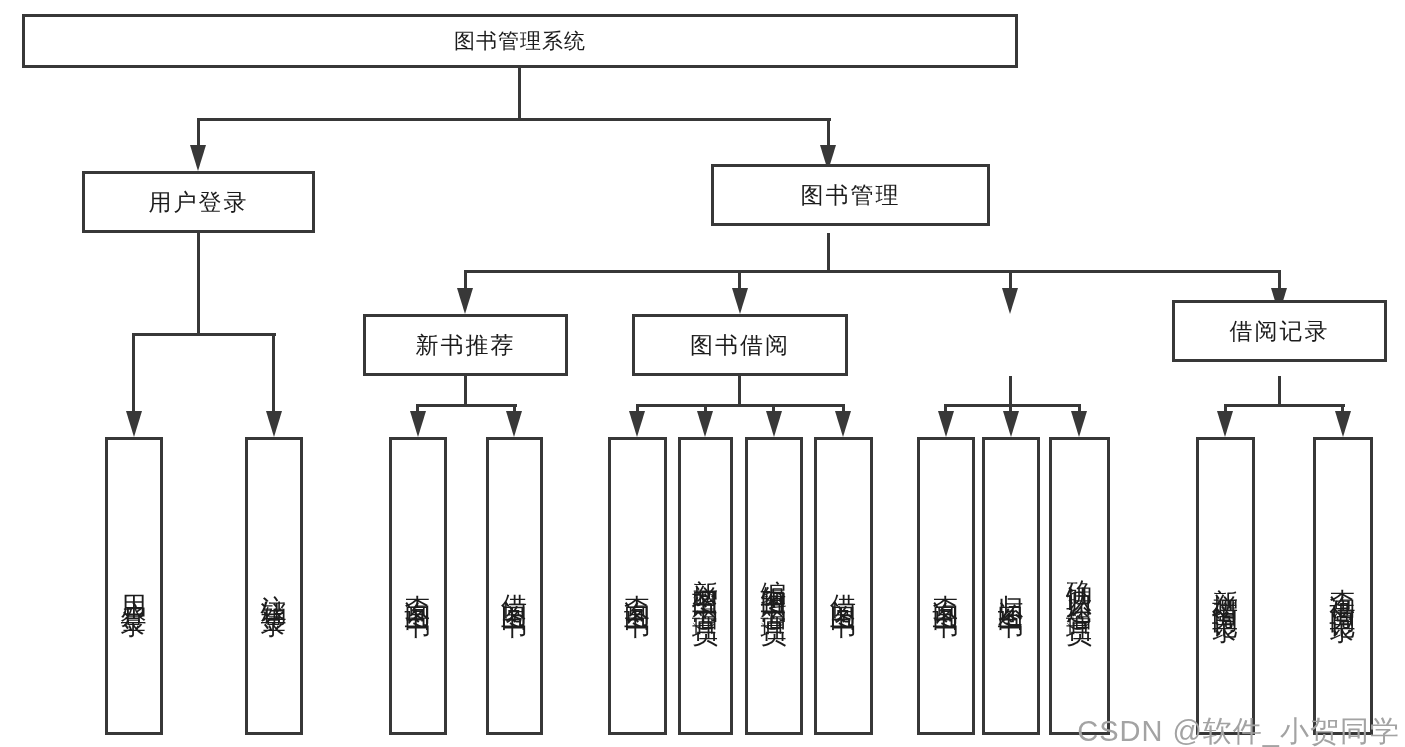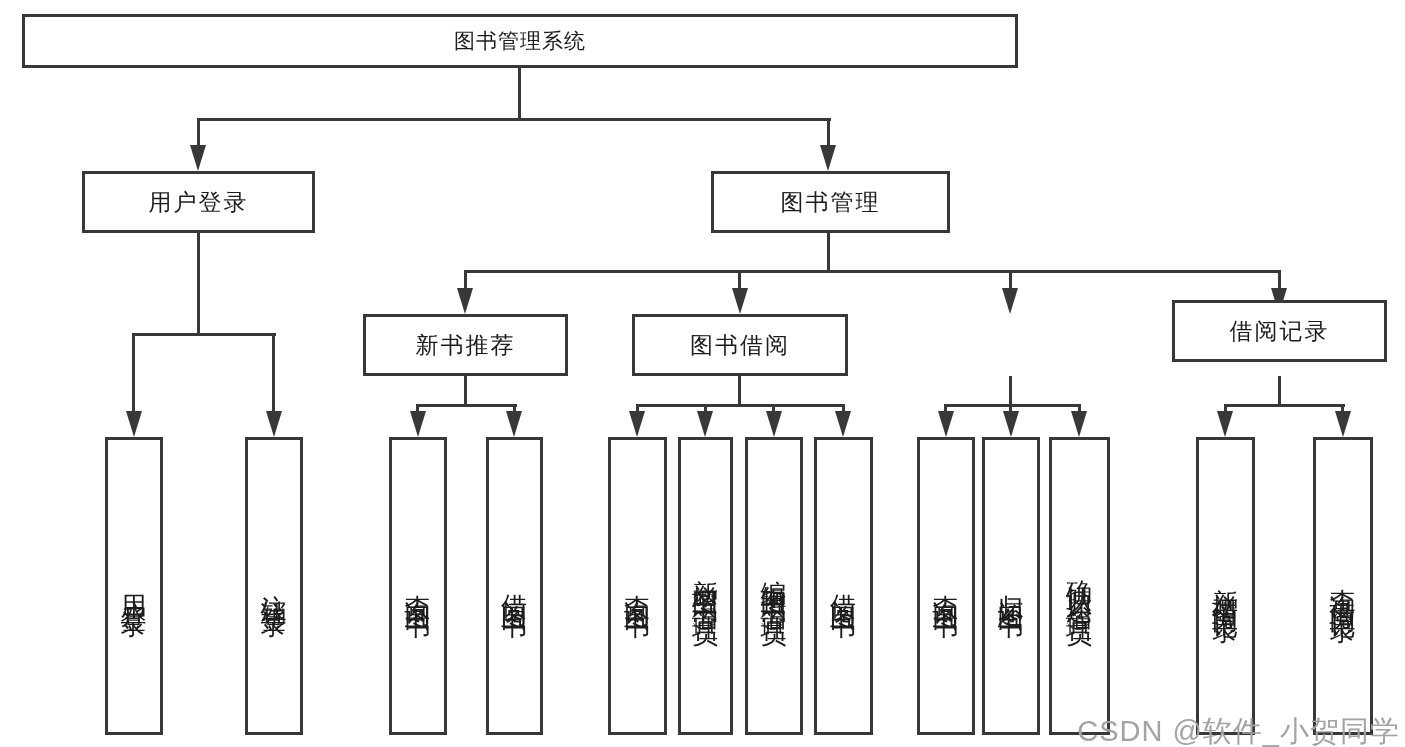--- a/index.html
+++ b/index.html
@@ -82,21 +82,21 @@
   <div class="line" style="left:518px;top:68px;width:3px;height:52px"></div>
   <div class="line" style="left:197px;top:118px;width:634px;height:3px"></div>
   <div class="line" style="left:197px;top:118px;width:3px;height:32px"></div>
   <div class="arrow" style="left:190px;top:145px"></div>
   <div class="line" style="left:827px;top:118px;width:3px;height:32px"></div>
   <div class="arrow" style="left:820px;top:145px"></div>
 
   <div class="box" style="left:82px;top:171px;width:233px;height:62px">
     <span class="h-label">用户登录</span>
   </div>
-  <div class="box" style="left:711px;top:171px;width:239px;height:62px">
+  <div class="box" style="left:711px;top:164px;width:279px;height:62px">
     <span class="h-label">图书管理</span>
   </div>
 
   <div class="line" style="left:197px;top:233px;width:3px;height:103px"></div>
   <div class="line" style="left:132px;top:333px;width:144px;height:3px"></div>
   <div class="line" style="left:132px;top:333px;width:3px;height:82px"></div>
   <div class="arrow" style="left:126px;top:411px"></div>
   <div class="line" style="left:272px;top:333px;width:3px;height:82px"></div>
   <div class="arrow" style="left:266px;top:411px"></div>
 

